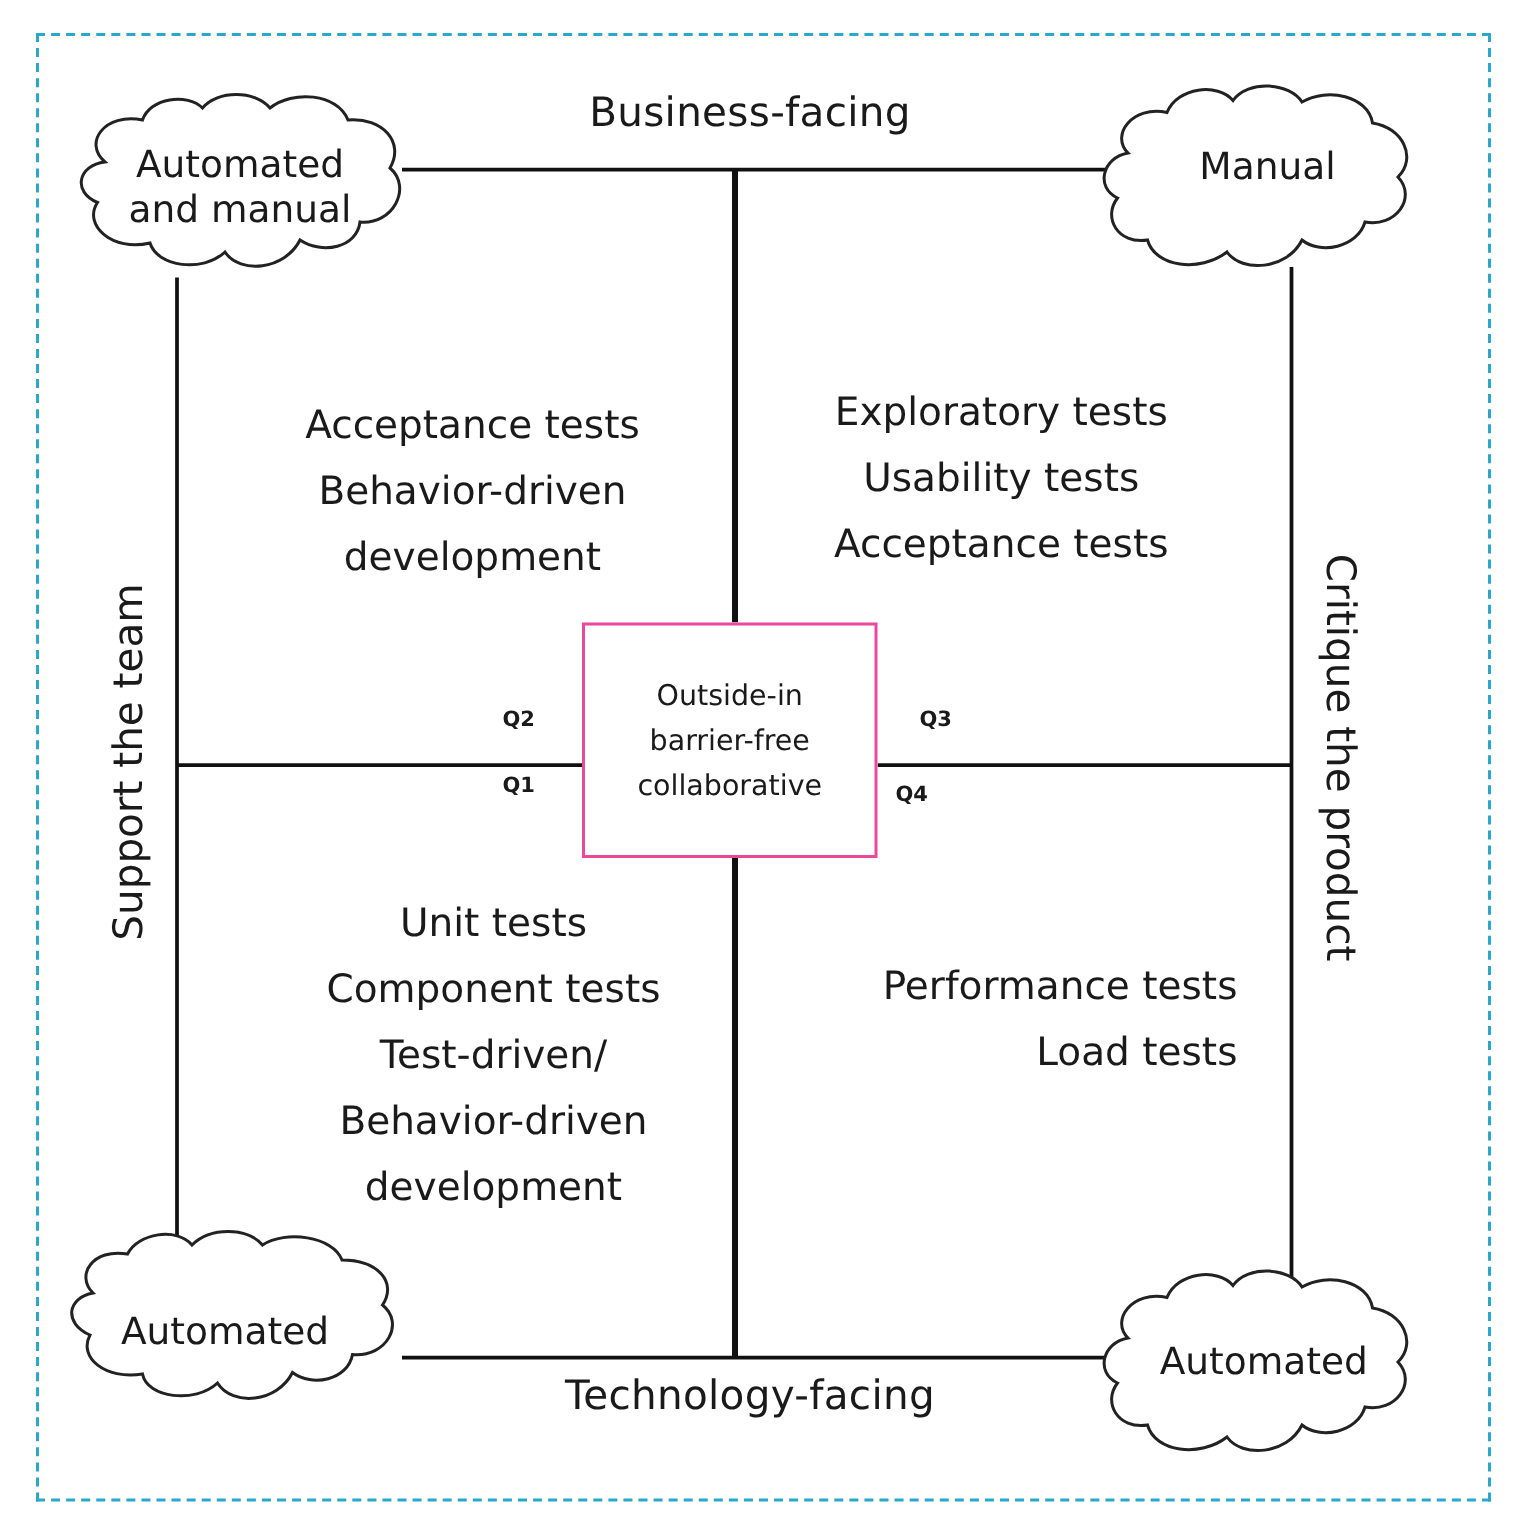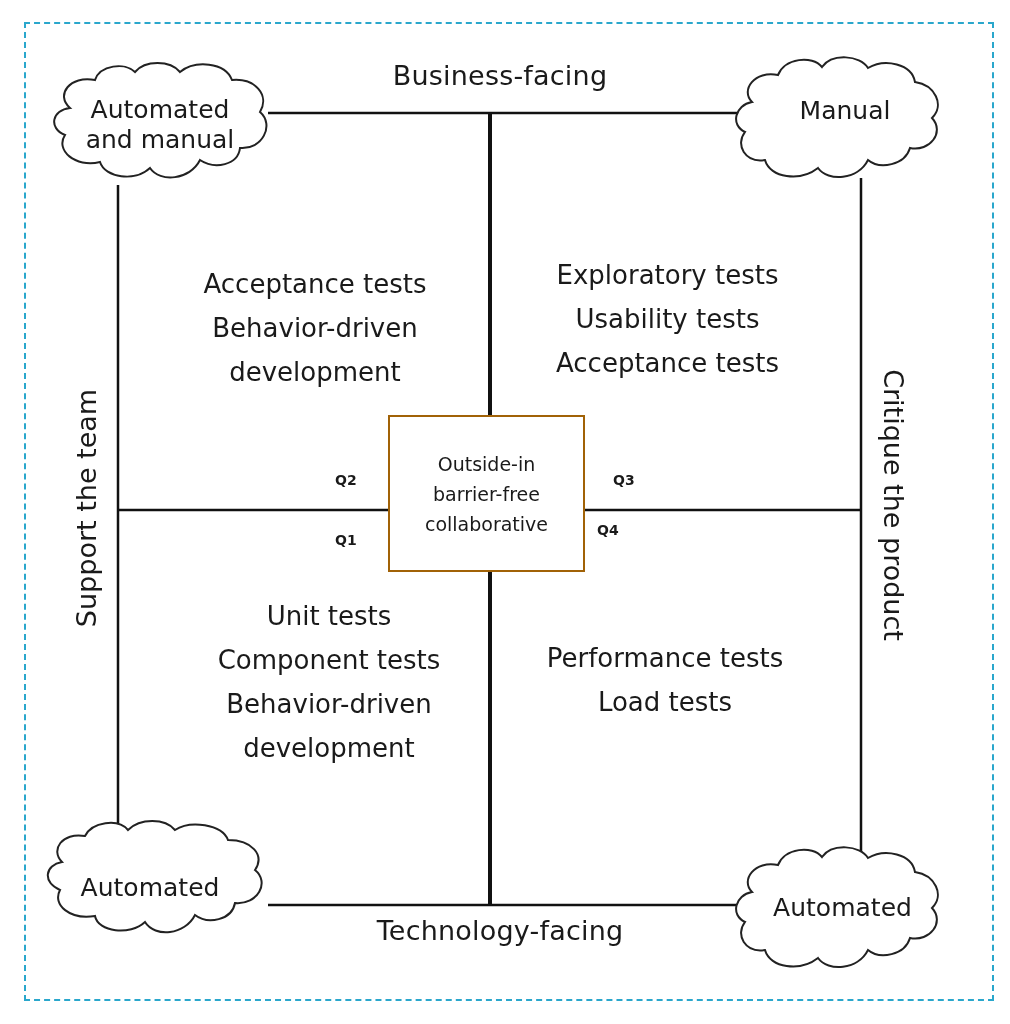--- a/index.html
+++ b/index.html
@@ -7,21 +7,21 @@
          font-family:"DejaVu Sans", sans-serif; color:#1a1a1a; }
   #frame { position:absolute; left:24px; top:22px; width:970px; height:979px;
            border:2px dashed #2aa7cc; box-sizing:border-box; }
   svg#lines { position:absolute; left:0; top:0; }
   .txt { position:absolute; text-align:center; white-space:nowrap; }
   .axis { font-size:27px; letter-spacing:0.2px; }
   .quad { font-size:26px; line-height:44px; }
   .qlabel { font-size:14px; font-weight:bold; }
   .cloud-label { font-size:25px; line-height:30px; }
   .center-box { position:absolute; left:388px; top:415px; width:197px; height:157px;
-                border:2px solid #a16207; box-sizing:border-box; background:#fff;
+                border:2px solid #ec4899; box-sizing:border-box; background:#fff;
                 display:flex; align-items:center; justify-content:center; }
   .center-text { font-size:19px; line-height:30px; text-align:center; }
   .vert { position:absolute; font-size:27px; white-space:nowrap; }
 </style>
 </head>
 <body>
 
 <div id="frame"></div>
 
 <svg id="lines" width="1010" height="1024">
@@ -69,30 +69,31 @@
   <div>development</div>
 </div>
 <div class="txt quad" style="left:500px; top:253px; width:335px;">
   <div>Exploratory tests</div>
   <div>Usability tests</div>
   <div>Acceptance tests</div>
 </div>
 <div class="txt quad" style="left:164px; top:594px; width:330px;">
   <div>Unit tests</div>
   <div>Component tests</div>
+  <div>Test-driven/</div>
   <div>Behavior-driven</div>
   <div>development</div>
 </div>
-<div class="txt quad" style="left:495px; top:636px; width:340px;">
+<div class="txt quad" style="left:485px; top:636px; width:340px;text-align:right;">
   <div>Performance tests</div>
   <div>Load tests</div>
 </div>
 
 <div class="txt qlabel" style="left:335px; top:472px;">Q2</div>
-<div class="txt qlabel" style="left:335px; top:532px;">Q1</div>
+<div class="txt qlabel" style="left:335px; top:516px;">Q1</div>
 <div class="txt qlabel" style="left:597px; top:472px;margin-left:16px;">Q3</div>
 <div class="txt qlabel" style="left:597px; top:522px;">Q4</div>
 
 <div class="center-box">
   <div class="center-text">
     <div>Outside-in</div>
     <div>barrier-free</div>
     <div>collaborative</div>
   </div>
 </div>

